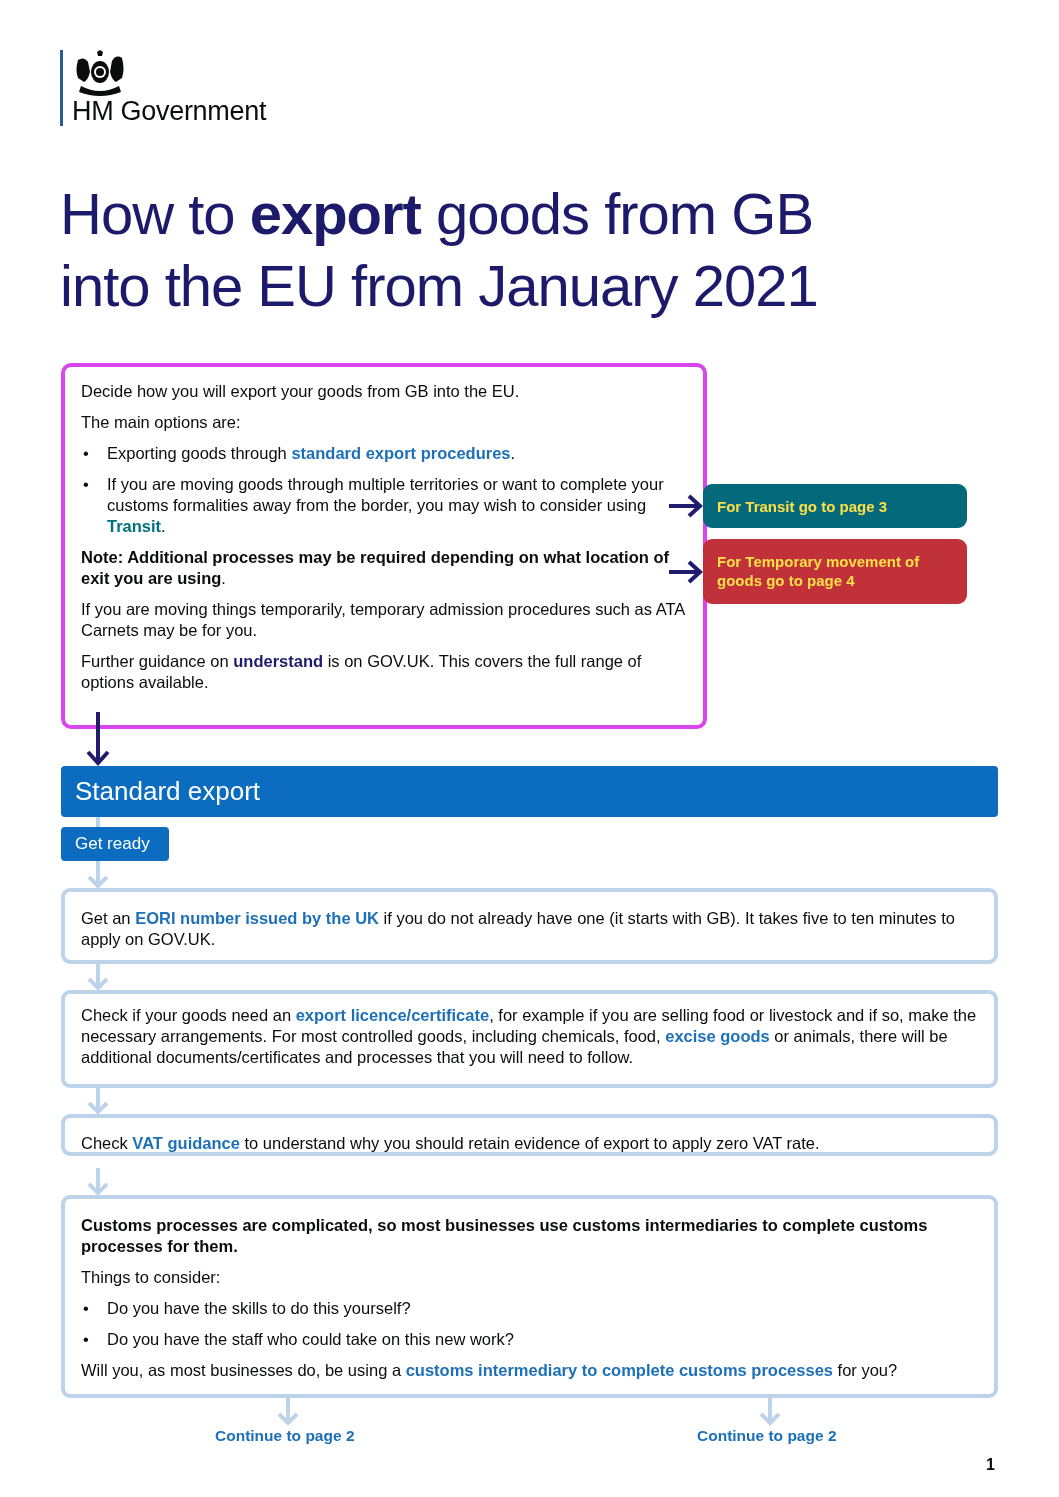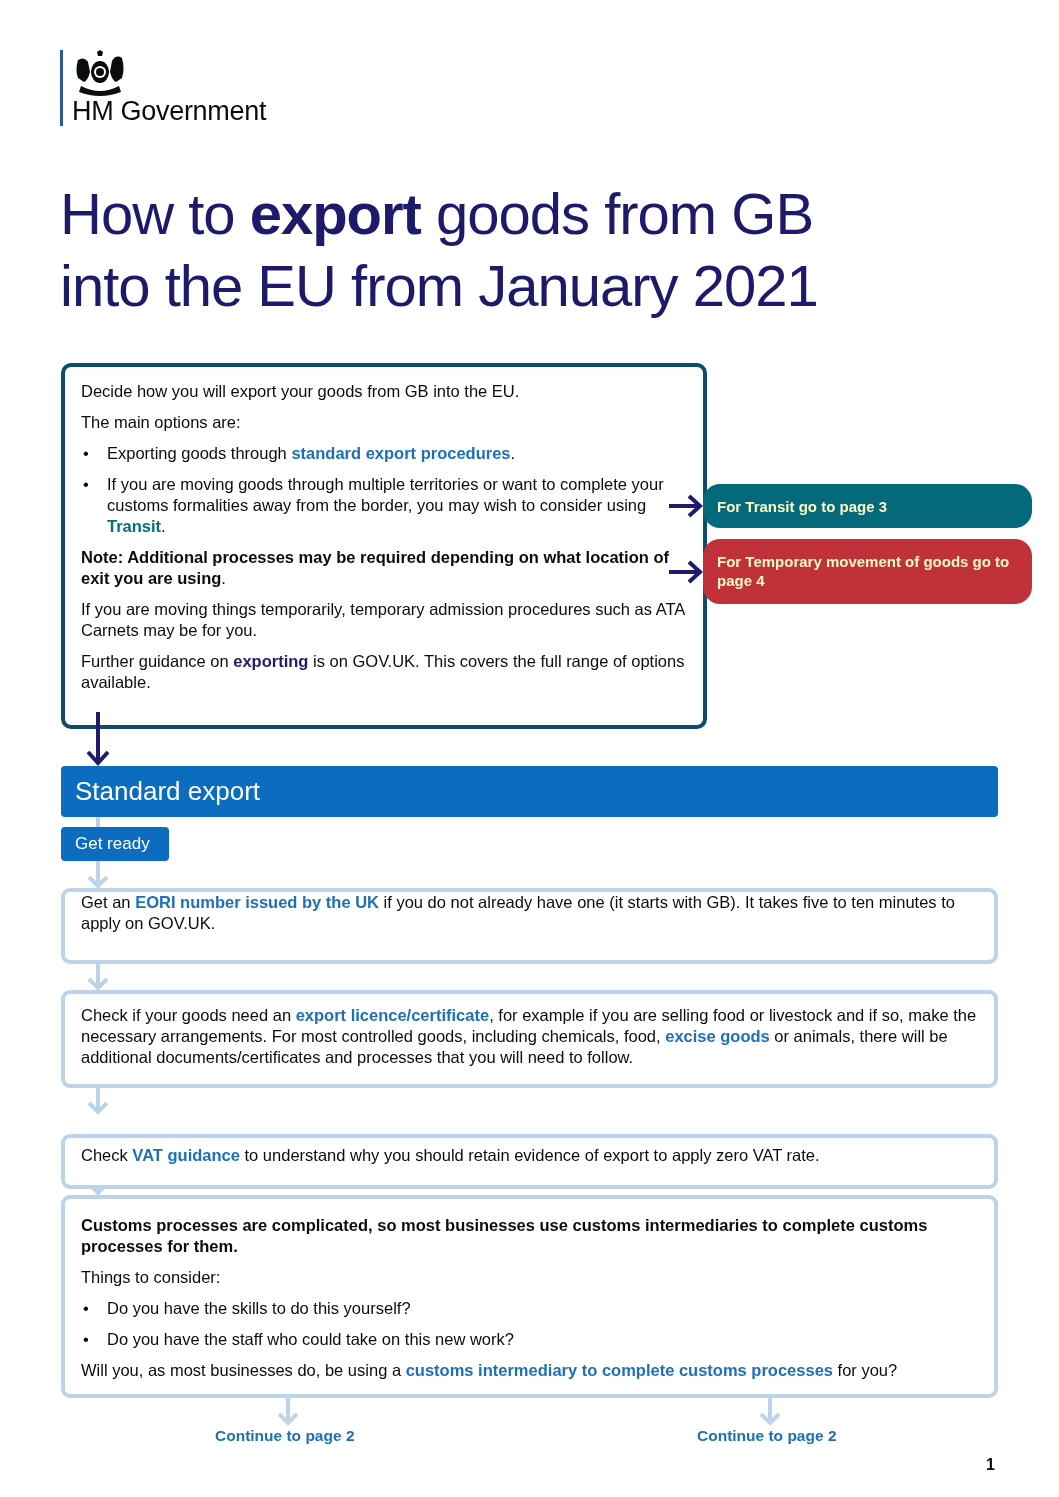--- a/index.html
+++ b/index.html
@@ -11,32 +11,32 @@
   .logo-bar { left: 60px; top: 50px; width: 3px; height: 76px; background: #2a5b94; }
   .crest { left: 73px; top: 50px; width: 54px; height: 46px; }
   .logo-text { left: 72px; top: 96px; font-size: 27px; color: #0b0c0c; letter-spacing: -0.3px; }
 
   
   .title { left: 60px; top: 178px; width: 900px; font-size: 58px; line-height: 72px;
            color: #1d1a6b; letter-spacing: -1px; }
   .title b { font-weight: bold; }
 
   
-  .main-box { left: 61px; top: 363px; width: 606px; height: 344px; border: 4px solid #0c4a6e;
+  .main-box { left: 61px; top: 363px; width: 606px; height: 344px; border: 4px solid #d946ef;
               border-radius: 10px; padding: 14px 16px 0 16px; box-sizing: content-box; }
   .main-box p { margin: 0 0 10px 0; font-size: 16.5px; line-height: 21px; }
   .main-box ul { margin: 0 0 10px 0; padding: 0; list-style: none; }
   .main-box li { position: relative; padding-left: 26px; font-size: 16.5px; line-height: 21px; margin-bottom: 10px; }
   .main-box li::before { content: "•"; position: absolute; left: 2px; top: 0; }
   .lnk { font-weight: bold; color: #1d70b8; }
   .lnk-teal { font-weight: bold; color: #00707e; }
   .lnk-navy { font-weight: bold; color: #201b6c; }
 
   
-  .callout { left: 703px; width: 329px; border-radius: 17px; color: #fef9c3; font-weight: bold;
+  .callout { left: 703px; width: 264px; border-radius: 9px; color: #fde047; font-weight: bold;
              font-size: 15px; line-height: 19px; box-sizing: border-box; padding: 0 14px; }
   .callout-transit { top: 484px; height: 44px; background: #04697a; display: flex; align-items: center; }
   .callout-temp { top: 539px; height: 65px; background: #c0313a; padding-top: 13px; }
 
   
   .banner { left: 61px; top: 766px; width: 937px; height: 51px; background: #0b6cc0; border-radius: 4px;
             color: #fff; font-size: 26px; line-height: 51px; padding-left: 14px; box-sizing: border-box; }
   .tag { left: 61px; top: 827px; width: 108px; height: 34px; background: #0b6cc0; border-radius: 4px;
          color: #fff; font-size: 17px; line-height: 34px; padding-left: 14px; box-sizing: border-box; }
 
@@ -75,21 +75,21 @@
 
 <div class="abs main-box">
   <p>Decide how you will export your goods from GB into the EU.</p>
   <p>The main options are:</p>
   <ul>
     <li><span>Exporting goods through </span><span class="lnk">standard export procedures</span><span>.</span></li>
     <li><span>If you are moving goods through multiple territories or want to complete your customs formalities away from the border, you may wish to consider using </span><span class="lnk-teal">Transit</span><span>.</span></li>
   </ul>
   <p><b>Note: Additional processes may be required depending on what location of exit you are using</b><span>.</span></p>
   <p>If you are moving things temporarily, temporary admission procedures such as ATA Carnets may be for you.</p>
-  <p><span>Further guidance on </span><span class="lnk-navy">exporting</span><span> is on GOV.UK.  This covers the full range of options available.</span></p>
+  <p><span>Further guidance on </span><span class="lnk-navy">understand</span><span> is on GOV.UK.  This covers the full range of options available.</span></p>
 </div>
 
 <svg class="abs" style="left:669px; top:490px;" width="36" height="100">
   <g stroke="#201b6c" stroke-width="4" fill="none">
     <line x1="0" y1="16" x2="30" y2="16"></line>
     <polyline points="20,6 31,16 20,26"></polyline>
     <line x1="0" y1="82" x2="30" y2="82"></line>
     <polyline points="20,72 31,82 20,92"></polyline>
   </g>
 </svg>
@@ -128,29 +128,29 @@
       <polyline points="3,16 12,25 21,16"></polyline>
     </g>
 </svg>
 <svg class="abs" style="left:86px; top:1168px;" width="24" height="28">
   <g stroke="#bcd3ea" stroke-width="4" fill="none">
       <line x1="12" y1="0" x2="12" y2="24"></line>
       <polyline points="3,16 12,25 21,16"></polyline>
     </g>
 </svg>
 
-<div class="abs step" style="top:888px; height:76px; ">
+<div class="abs step" style="top:888px; height:76px; padding-top:16px;">
   <span>Get an </span><span class="lnk">EORI number issued by the UK</span><span> if you do not already have one (it starts with GB). It takes five to ten minutes to apply on GOV.UK.</span>
 </div>
 
 <div class="abs step" style="top:990px; height:98px; padding-top:11px;">
   <span>Check if your goods need an </span><span class="lnk">export licence/certificate</span><span>, for example if you are selling food or livestock and if so, make the necessary arrangements. For most controlled goods, including chemicals, food, </span><span class="lnk">excise goods</span><span> or animals, there will be additional documents/certificates and processes that you will need to follow.</span>
 </div>
 
-<div class="abs step" style="top:1114px; height:55px; padding-top:7px;margin-top:20px;">
+<div class="abs step" style="top:1114px; height:42px; padding-top:15px;">
   <span>Check </span><span class="lnk">VAT guidance</span><span> to understand why you should retain evidence of export to apply zero VAT rate.</span>
 </div>
 
 <div class="abs step" style="top:1195px; height:203px; padding-top:16px;">
   <p><b>Customs processes are complicated, so most businesses use customs intermediaries to complete customs processes for them.</b></p>
   <p>Things to consider:</p>
   <ul>
     <li>Do you have the skills to do this yourself?</li>
     <li>Do you have the staff who could take on this new work?</li>
   </ul>

